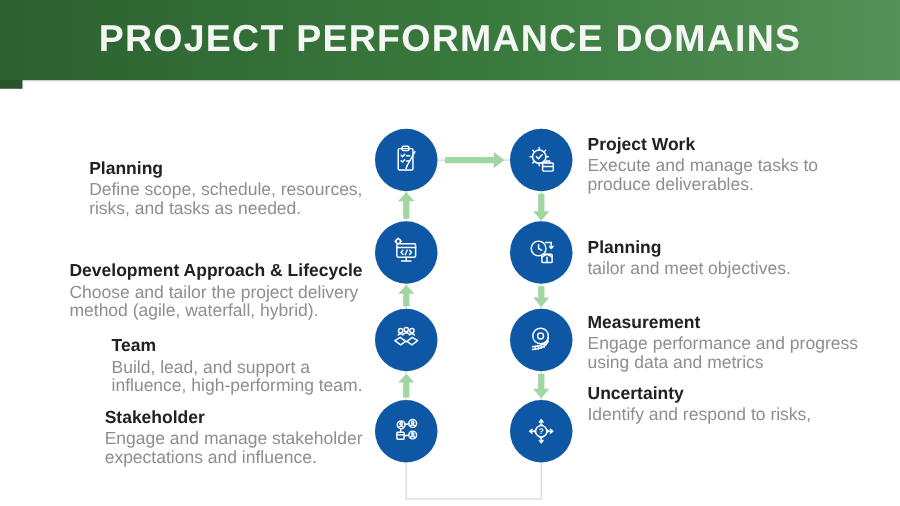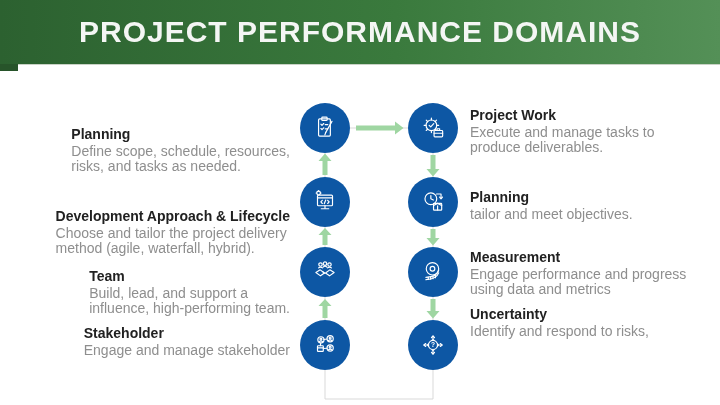--- a/index.html
+++ b/index.html
@@ -207,20 +207,21 @@
   <div class="tb-title">Team</div>
   <div class="tb-desc">
     <span>Build, lead, and support a</span>
     <span>influence, high-performing team.</span>
   </div>
 </div>
 <div class="tb tb-left t4">
   <div class="tb-title">Stakeholder</div>
   <div class="tb-desc">
     <span>Engage and manage stakeholder</span>
+    <span>expectations and influence.</span>
   </div>
 </div>
 
 <div class="tb tb-right t1">
   <div class="tb-title">Project Work</div>
   <div class="tb-desc">
     <span>Execute and manage tasks to</span>
     <span>produce deliverables.</span>
   </div>
 </div>

